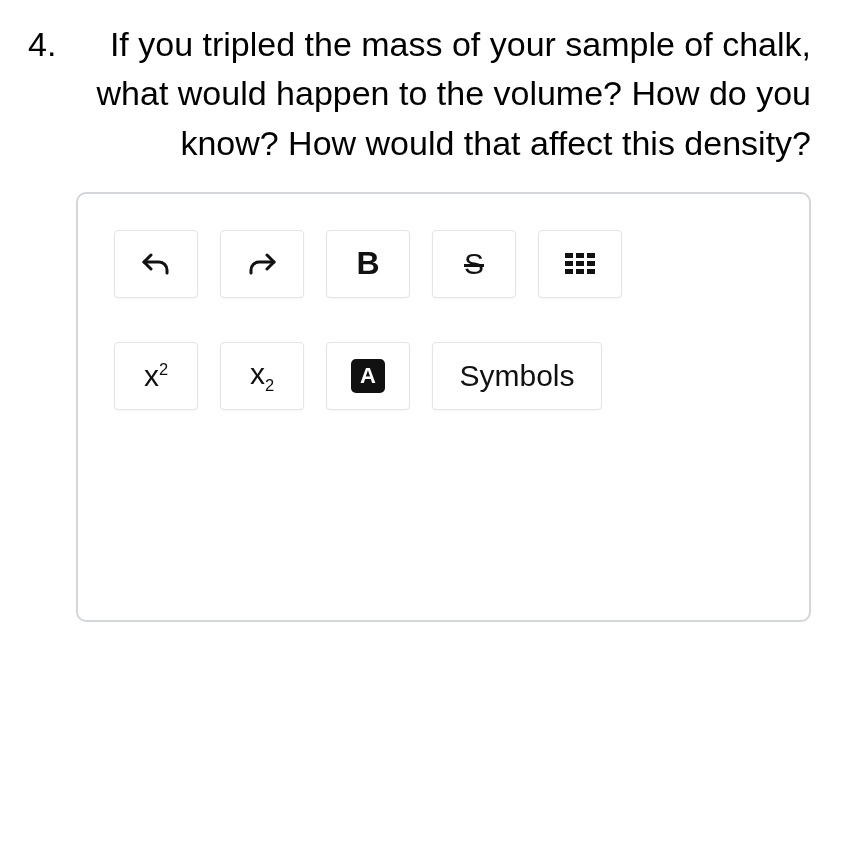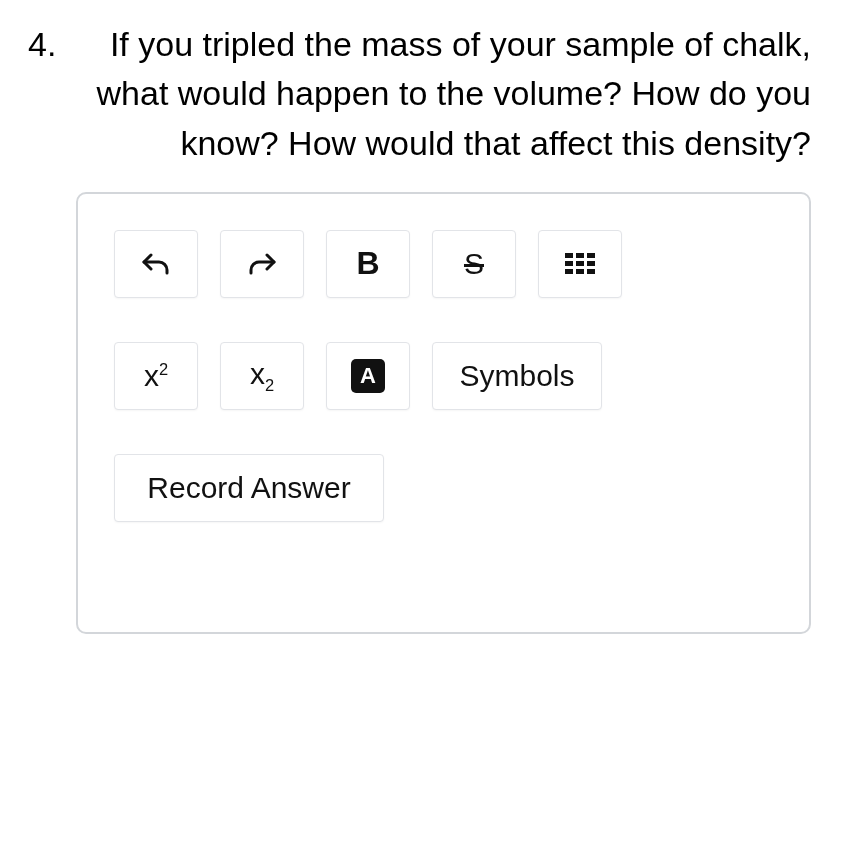--- a/index.html
+++ b/index.html
@@ -162,21 +162,18 @@
         <div class="tb-btn">
           <span class="a-bg">A</span>
         </div>
 
         <div class="tb-btn wide">
           <span>Symbols</span>
         </div>
 
         <div class="tb-break"></div>
 
-        <div class="tb-btn record">
-          <span>Record Answer</span>
-        </div>
 
       </div>
     </div>
   </div>
 
 </div>
 
 </body></html>

